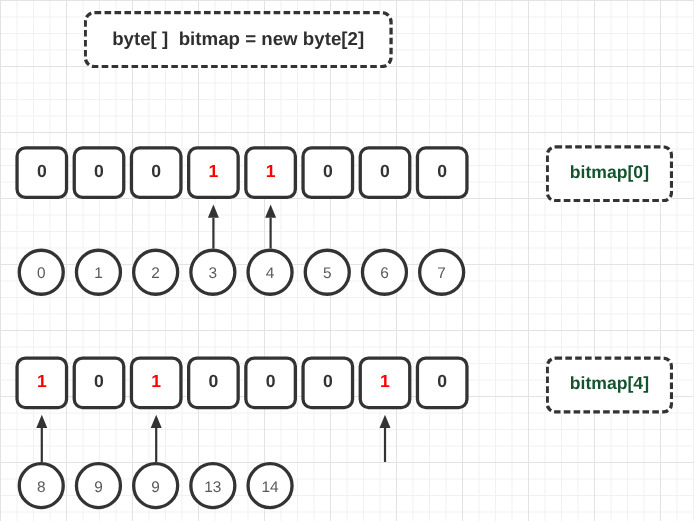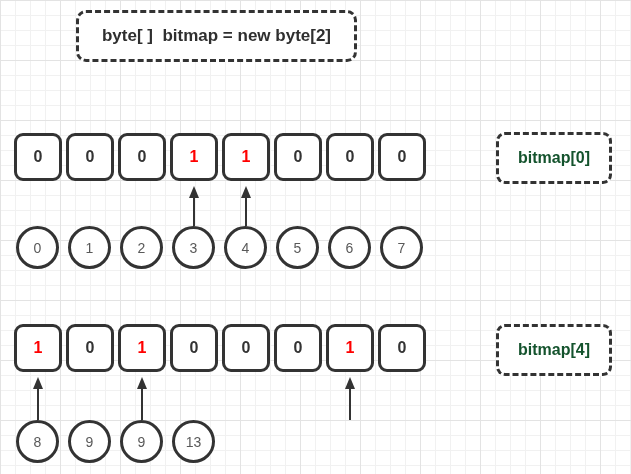--- a/index.html
+++ b/index.html
@@ -155,15 +155,16 @@
   <div class="arrow a-r1 a-r1-6">
     <div class="arrow-head"></div>
     <div class="arrow-line"></div>
   </div>
 
   <div class="circle-row r1">
     <div class="idx-circle">8</div>
     <div class="idx-circle">9</div>
     <div class="idx-circle">9</div>
     <div class="idx-circle">13</div>
+    <div class="idx-circle">14</div>
   </div>
 
 </div>
 
 </body></html>

